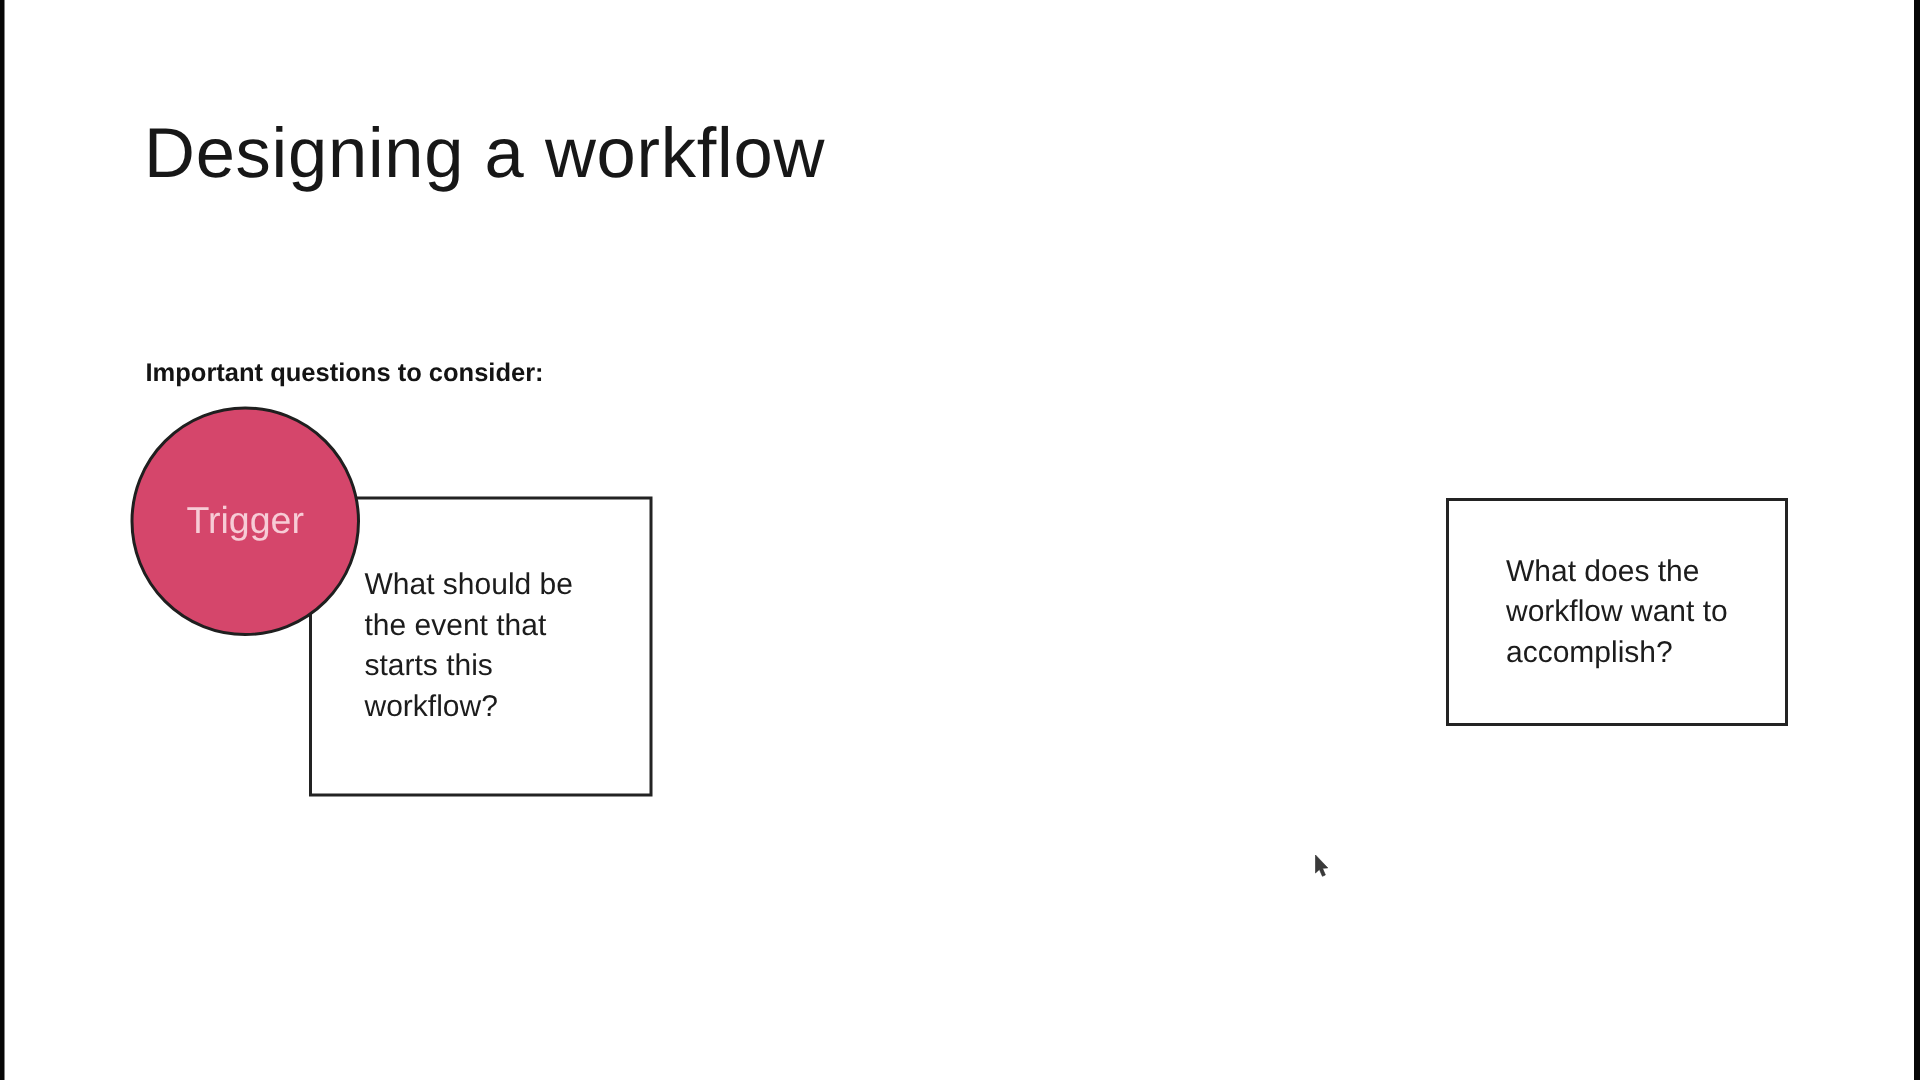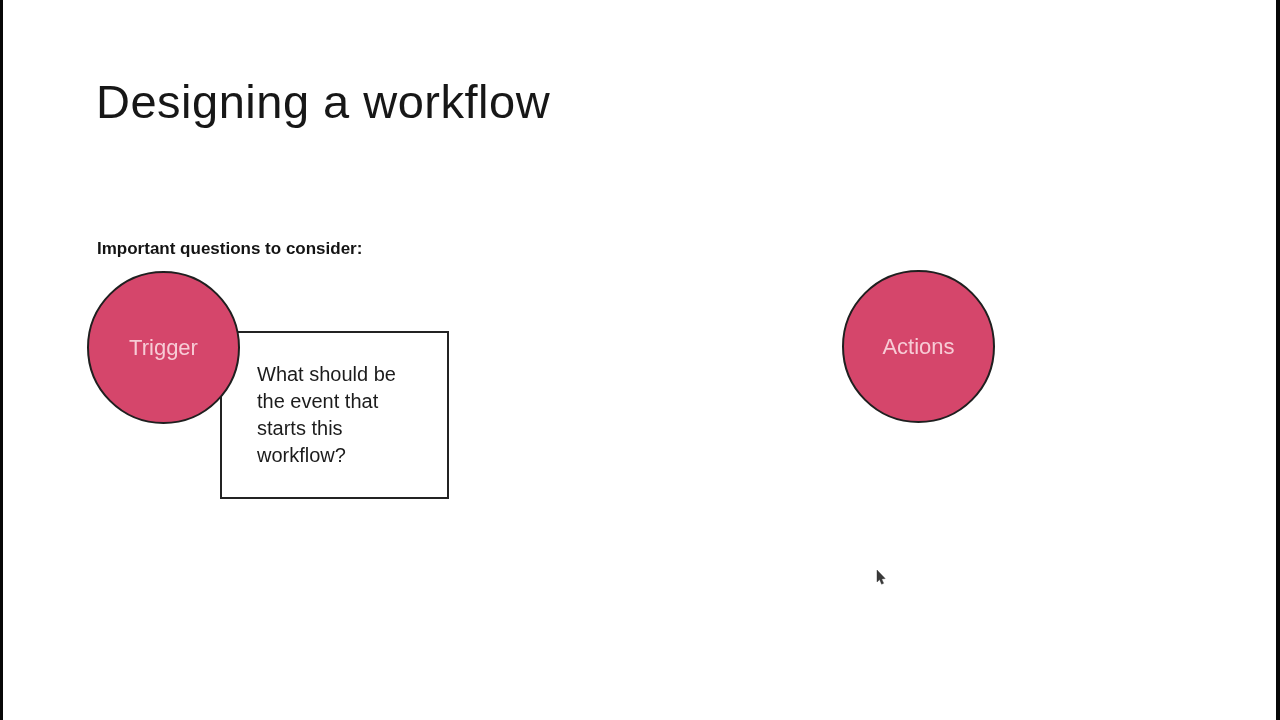--- a/index.html
+++ b/index.html
@@ -47,34 +47,34 @@
   .question-box {
     position: absolute;
     background: #ffffff;
     border: 2px solid #232323;
     display: flex;
     align-items: center;
     font-size: 20px;
     line-height: 27px;
     color: #1c1c1c;
   }
-  .box-1 { left: 220px; top: 331px; width: 229px; height: 168px; padding: 4px 26px 4px 35px; }
+  .box-1 { left: 206px; top: 331px; width: 229px; height: 200px; padding: 4px 26px 4px 35px; }
   .box-2 { left: 587px; top: 332px; width: 228px; height: 152px; padding: 4px 12px 4px 36px; }
   .box-3 { left: 964px; top: 332px; width: 228px; height: 152px; padding: 4px 12px 4px 38px; }
 
   .stage-circle {
     position: absolute;
     width: 153px;
     height: 153px;
     border-radius: 50%;
     border: 2px solid #1f1f1f;
     display: flex;
     align-items: center;
     justify-content: center;
-    font-size: 22px;
+    font-size: 25px;
     z-index: 2;
   }
   .circle-1 { left: 87px;  top: 271px; }
   .circle-2 { left: 465px; top: 270px; }
   .circle-3 { left: 842px; top: 270px; }
 
   .mouse-cursor {
     position: absolute;
     left: 876px;
     top: 570px;
@@ -96,21 +96,21 @@
   <div class="slide-subtitle">Important questions to consider:</div>
 
   <div class="question-box box-1">
     <span>What should be the event that starts this workflow?</span>
   </div>
   <div class="stage-circle circle-1" style="background-color: rgb(213, 70, 107); color: rgb(247, 204, 214);">
     <span>Trigger</span>
   </div>
 
 
-  <div class="stage-circle circle-3" style="background-color: rgb(213, 70, 107); color: rgb(247, 204, 214);">
-    <span>Actions</span>
+  <div class="question-box box-3">
+    <span>What does the workflow want to accomplish?</span>
   </div>
 
   <svg class="mouse-cursor" viewBox="0 0 11 16">
     <path d="M1,0 L1,12 L3.6,9.6 L5.6,14.2 L7.6,13.3 L5.7,8.9 L9.2,8.6 Z" fill="#3a3a3a" stroke="#2c2c2c" stroke-width="0.4"></path>
   </svg>
 
 </div>
 
 </body></html>

